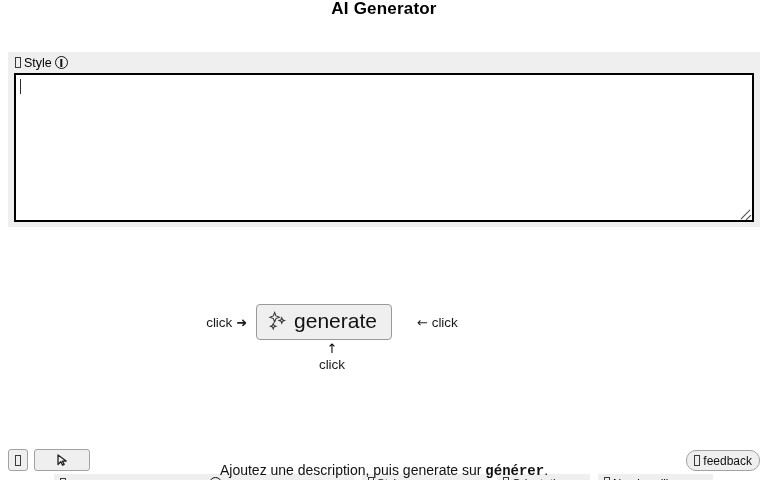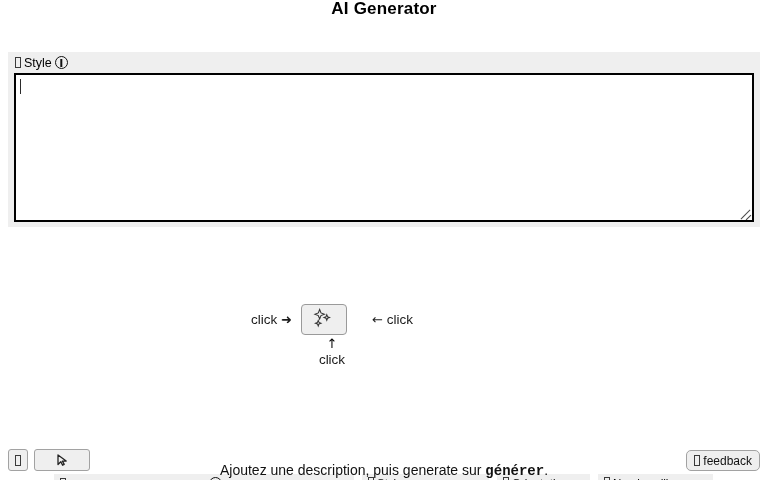--- a/index.html
+++ b/index.html
@@ -238,21 +238,21 @@
     color: #111;
   }
   .status-text b { font-weight: bold; font-family: Liberation Mono, monospace; }
 
   .feedback-button {
     position: absolute;
     right: 8px;
     top: 450px;
     background: #efefef;
     border: 1px solid #a2a2a2;
-    border-radius: 5px;
+    border-radius: 10px;
     height: 21px;
     display: inline-flex;
     align-items: center;
     padding: 0 7px;
     font-size: 12px;
     color: #111;
     cursor: pointer;
     white-space: nowrap;
   }
 </style>
@@ -310,20 +310,21 @@
       <span class="hint hint-left"><span>click</span> <span class="arrow-glyph">➜</span></span>
 
       <button class="generate-button">
         <span>
           <svg class="sparkle-icon" viewBox="0 0 20 22" fill="none" stroke="#333" stroke-width="1.1">
             <path d="M7 1.5 L8.4 5.1 L12 6.5 L8.4 7.9 L7 11.5 L5.6 7.9 L2 6.5 L5.6 5.1 Z"></path>
             <path d="M14.5 7 L15.3 9.1 L17.4 9.9 L15.3 10.7 L14.5 12.8 L13.7 10.7 L11.6 9.9 L13.7 9.1 Z"></path>
             <path d="M5.5 13 L6.3 15.1 L8.4 15.9 L6.3 16.7 L5.5 18.8 L4.7 16.7 L2.6 15.9 L4.7 15.1 Z"></path>
           </svg>
         </span>
+        <span>generate</span>
       </button>
 
       <span class="hint hint-right"><span class="arrow-glyph">←</span> <span>click</span></span>
     </div>
 
     <div class="gen-below">
       <span class="arrow-up">↑</span>
       <span class="hint">click</span>
     </div>
   </div>

